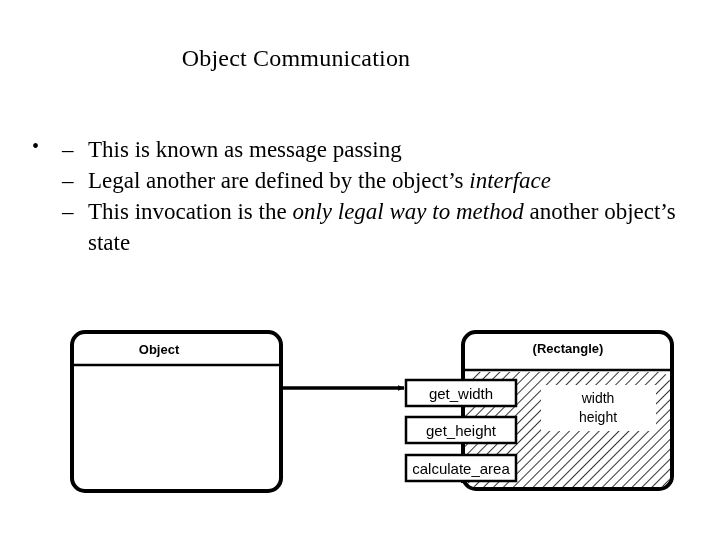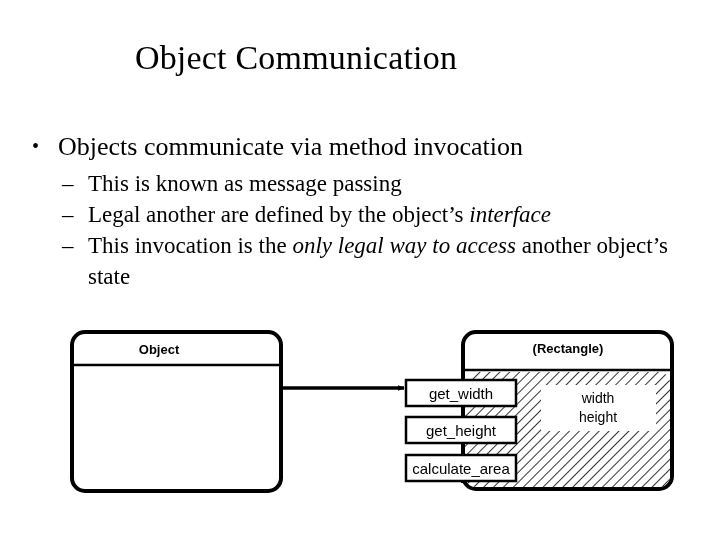--- a/index.html
+++ b/index.html
@@ -17,21 +17,21 @@
   }
 
   
   #slide-title {
     position: absolute;
     left: 0;
     top: 38px;
     width: 592px;
     text-align: center;
     font-family: "Liberation Serif", "DejaVu Serif", serif;
-    font-size: 34px;
+    font-size: 24px;
     line-height: 40px;
     letter-spacing: 0.2px;
     white-space: nowrap;
   }
 
   
   #bullets {
     position: absolute;
     left: 26px;
     top: 130px;
@@ -99,36 +99,35 @@
 </style>
 </head>
 <body>
 
 <div id="slide-title">Object Communication</div>
 
 <div id="bullets">
 
   <div class="bullet-l1">
     <span class="marker">•</span>
-    <span>Objects communicate via method invocation</span>
   </div>
 
   <div class="bullet-l2">
     <span class="marker">–</span>
     <span>This is known as message passing</span>
   </div>
 
   <div class="bullet-l2">
     <span class="marker">–</span>
     <span>Legal another are defined by the object’s </span><i>interface</i><span></span>
   </div>
 
   <div class="bullet-l2">
     <span class="marker">–</span>
-    <span>This invocation is the </span><i>only legal way to access</i><span> another object’s state</span>
+    <span>This invocation is the </span><i>only legal way to method</i><span> another object’s state</span>
   </div>
 
 </div>
 
 <svg id="diagram" viewBox="0 0 720 540" width="720" height="540">
 
   <defs>
     <pattern id="hatch" width="7" height="7" patternUnits="userSpaceOnUse" patternTransform="rotate(45)">
       <rect width="7" height="7" fill="#ffffff"></rect>
       <line x1="0" y1="0" x2="0" y2="7" stroke="#000000" stroke-width="1.6"></line>

